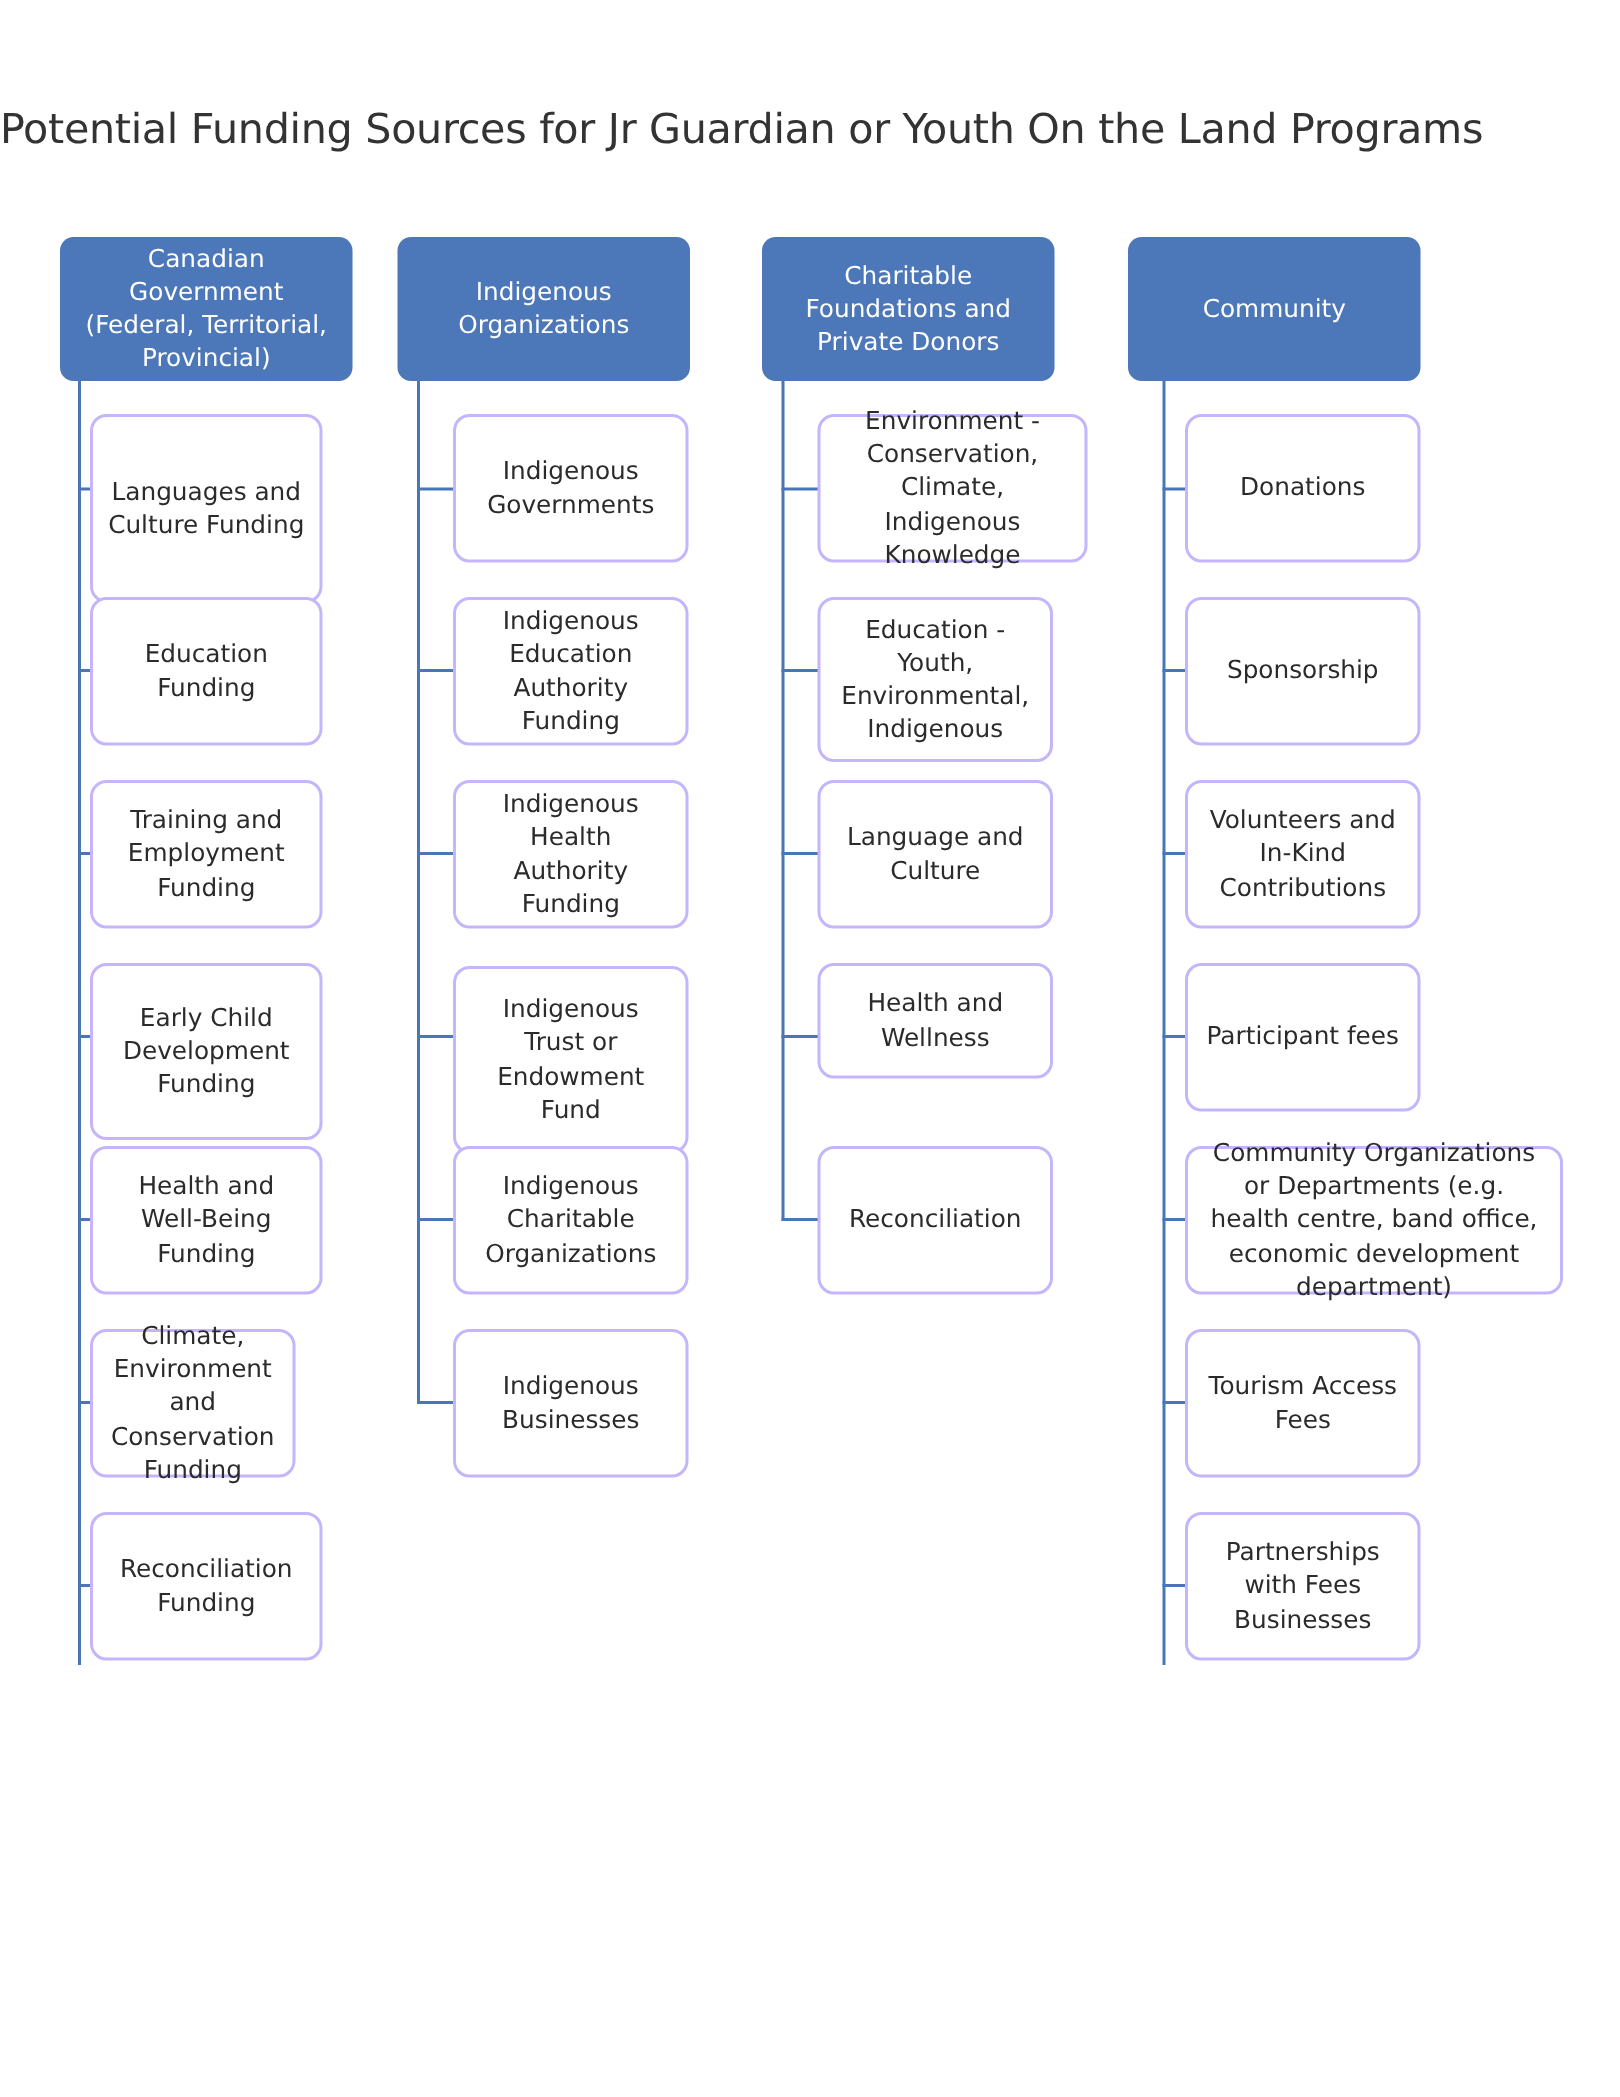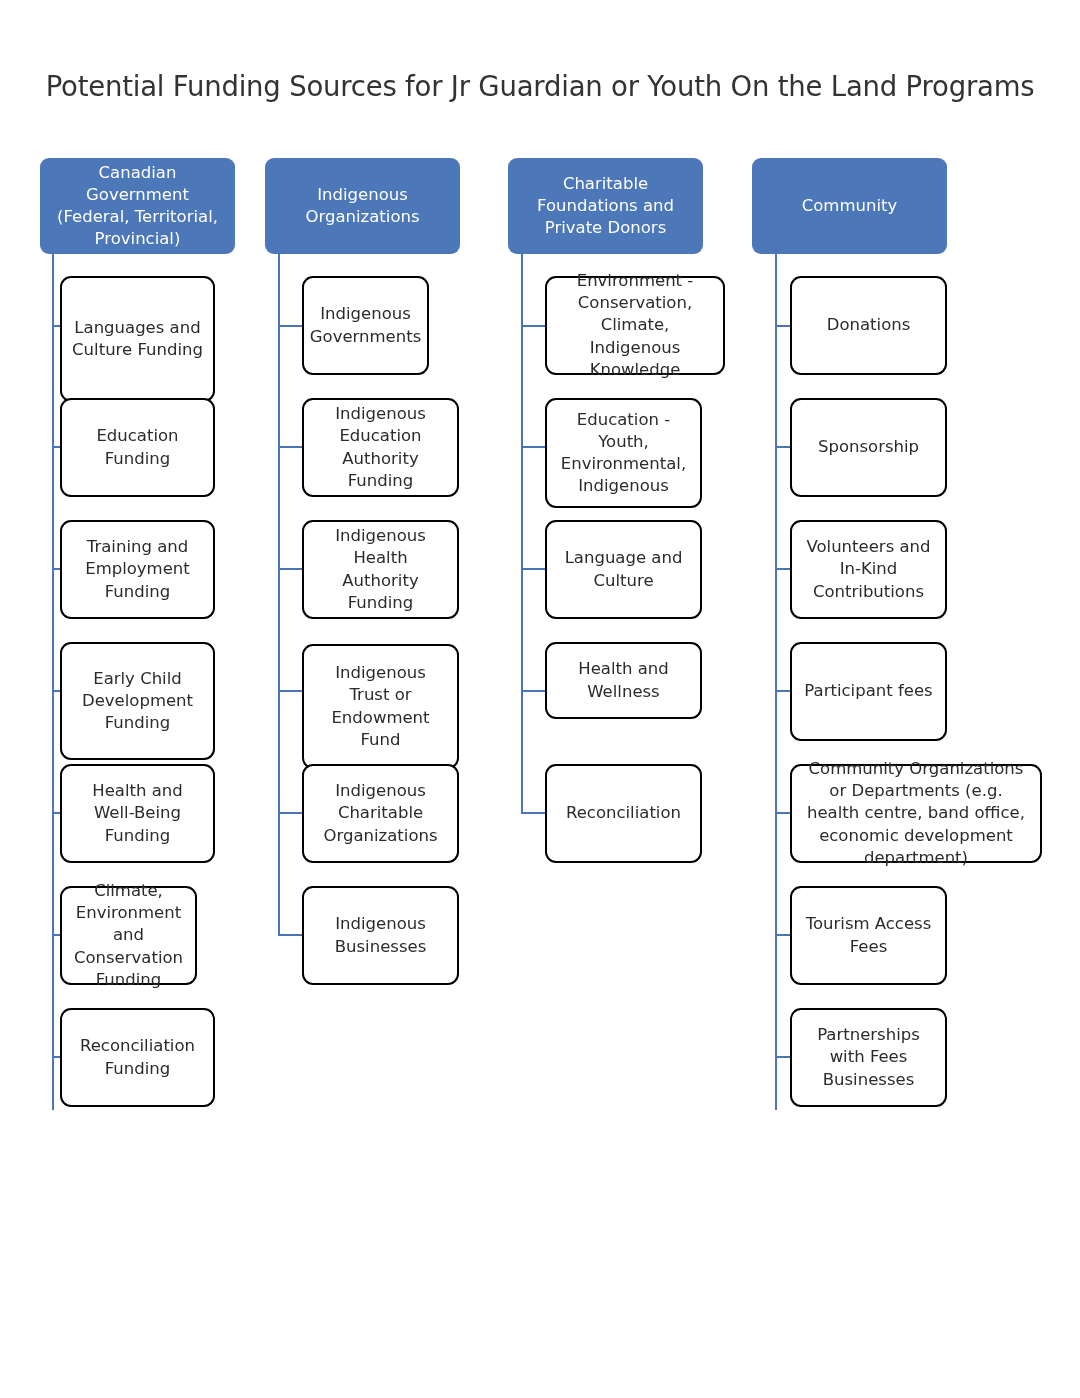--- a/index.html
+++ b/index.html
@@ -14,21 +14,21 @@
     color: #2b2b2b;
     overflow: hidden;
     position: relative;
   }
 
   .page-title {
     position: absolute;
     left: 0;
     top: 52px;
     width: 1080px;
-    text-align: center;
+    text-align: left;
     font-size: 27.5px;
     font-weight: 400;
     color: #333333;
     letter-spacing: -0.2px;
     white-space: nowrap;
   }
 
   .chart {
     position: absolute;
     left: 0;
@@ -68,21 +68,21 @@
     text-align: center;
     font-size: 16.5px;
     line-height: 1.32;
     padding: 4px 8px;
   }
 
   .node-box {
     position: absolute;
     box-sizing: border-box;
     background: #ffffff;
-    border: 2px solid #000000;
+    border: 2px solid #c4b5fd;
     border-radius: 11px;
     color: #2b2b2b;
     display: flex;
     align-items: center;
     justify-content: center;
     text-align: center;
     font-size: 16.5px;
     line-height: 1.34;
     padding: 4px 9px;
   }
@@ -118,21 +118,21 @@
 
     <div class="stub" style="left:52px; top:1056px; width:10px;"></div>
     <div class="node-box" style="left:60px; top:1008px; width:155px; height:99px;">Reconciliation Funding</div>
   </div>
 
   <div class="column">
     <div class="header-box" style="left:265px; top:158px; width:195px; height:96px;">Indigenous Organizations</div>
     <div class="spine" style="left:278px; top:254px; height:682px;"></div>
 
     <div class="stub" style="left:278px; top:325px; width:26px;"></div>
-    <div class="node-box" style="left:302px; top:276px; width:127px; height:99px;">Indigenous Governments</div>
+    <div class="node-box" style="left:302px; top:276px; width:157px; height:99px;">Indigenous Governments</div>
 
     <div class="stub" style="left:278px; top:446px; width:26px;"></div>
     <div class="node-box" style="left:302px; top:398px; width:157px; height:99px;">Indigenous Education Authority Funding</div>
 
     <div class="stub" style="left:278px; top:568px; width:26px;"></div>
     <div class="node-box" style="left:302px; top:520px; width:157px; height:99px;">Indigenous Health Authority Funding</div>
 
     <div class="stub" style="left:278px; top:690px; width:26px;"></div>
     <div class="node-box" style="left:302px; top:644px; width:157px; height:125px;">Indigenous Trust or Endowment Fund</div>
 

